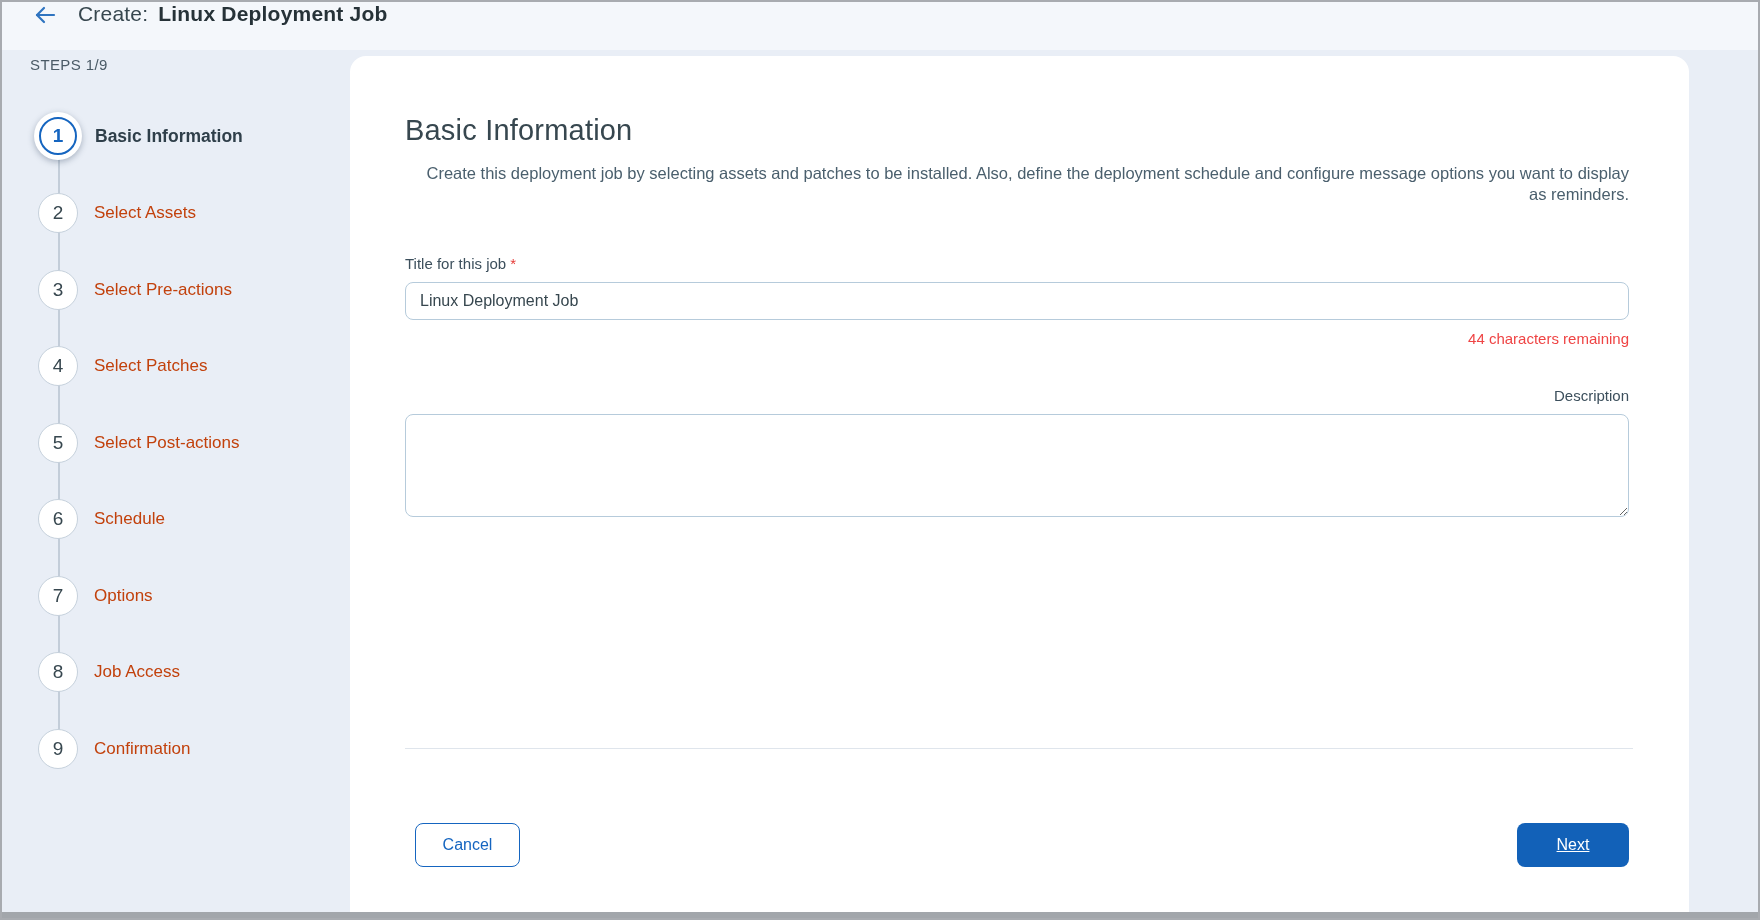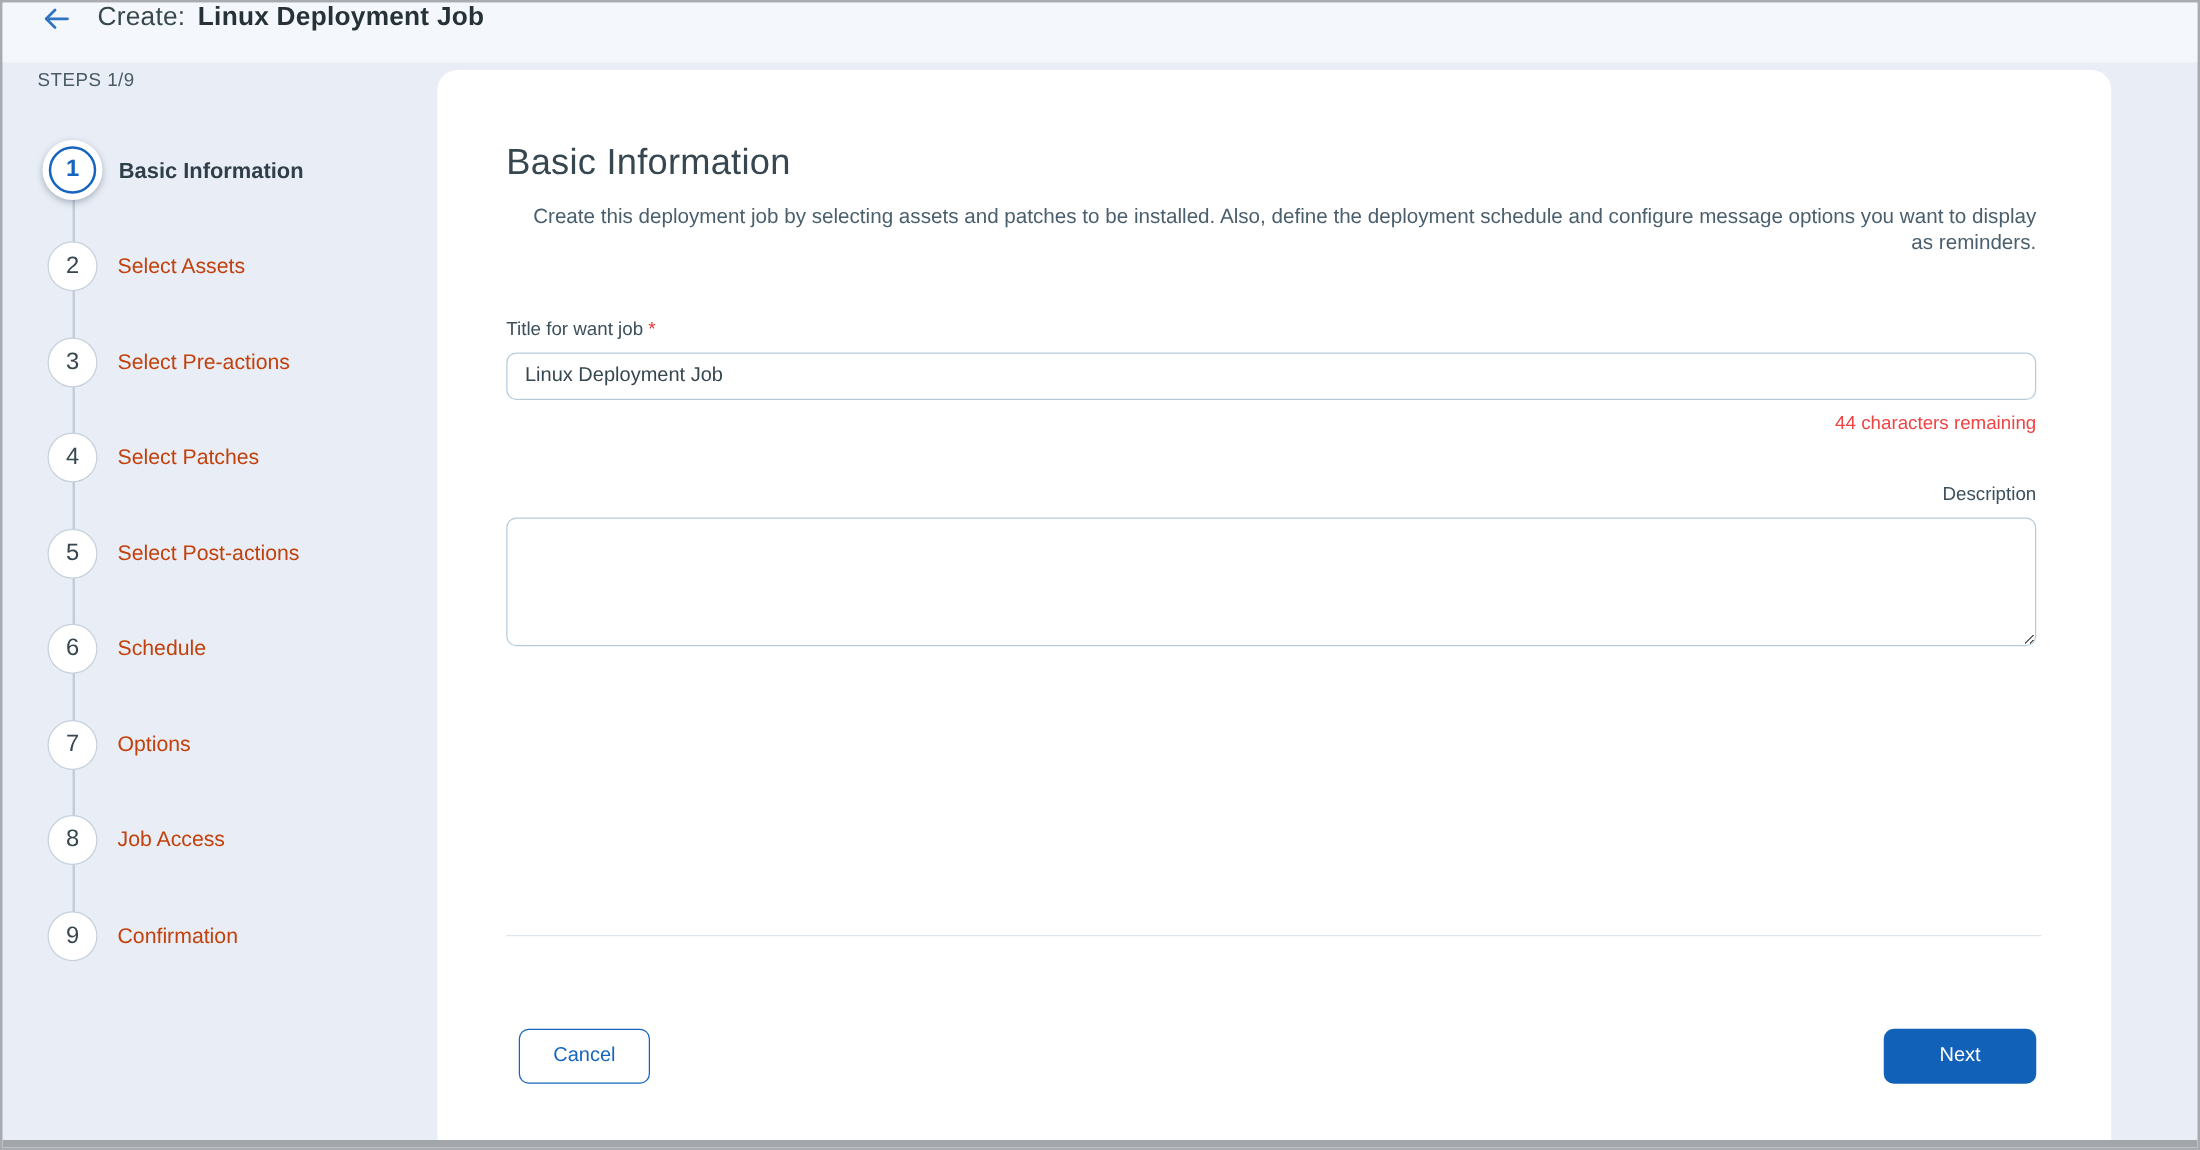--- a/index.html
+++ b/index.html
@@ -91,21 +91,21 @@
   }
   .footer{
     margin-top:74px; display:flex; align-items:center; gap:27px; padding-left:10px;justify-content:space-between;
   }
   .btn{ height:44px; border-radius:8px; font-family:"Liberation Sans", sans-serif;
         font-size:16px; font-weight:500; cursor:pointer; }
   .btn-cancel{
     width:105px; background:#ffffff; border:1.5px solid #1565c0; color:#1565c0;
   }
   .btn-next{
-    width:122px; background:#1261b8; border:none; color:#ffffff;
+    width:112px; background:#1261b8; border:none; color:#ffffff;text-decoration:underline;
   }
 
   .bottom-bar{
     position:absolute; left:0; right:0; bottom:0; height:6px; background:#a2a6ab;
   }
 </style>
 </head>
 <body>
 
 <div class="page">
@@ -170,21 +170,21 @@
   <div class="step" style="left:36px; top:727px;">
     <span class="circle">9</span>
     <span class="label">Confirmation</span>
   </div>
 
   <div class="card">
     <h1>Basic Information</h1>
     <p class="intro">Create this deployment job by selecting assets and patches to be installed. Also, define the deployment schedule and configure message options you want to display as reminders.</p>
 
     <div class="field-label group-title">
-      <span>Title for want job</span><span class="req">*</span>
+      <span>Title for this job</span><span class="req">*</span>
     </div>
     <input class="text-input" type="text" value="Linux Deployment Job" style="">
     <div class="hint">44 characters remaining</div>
 
     <div class="field-label group-desc">Description</div>
     <textarea class="textarea-input" style=""></textarea>
 
     <div class="divider"></div>
 
     <div class="footer">

